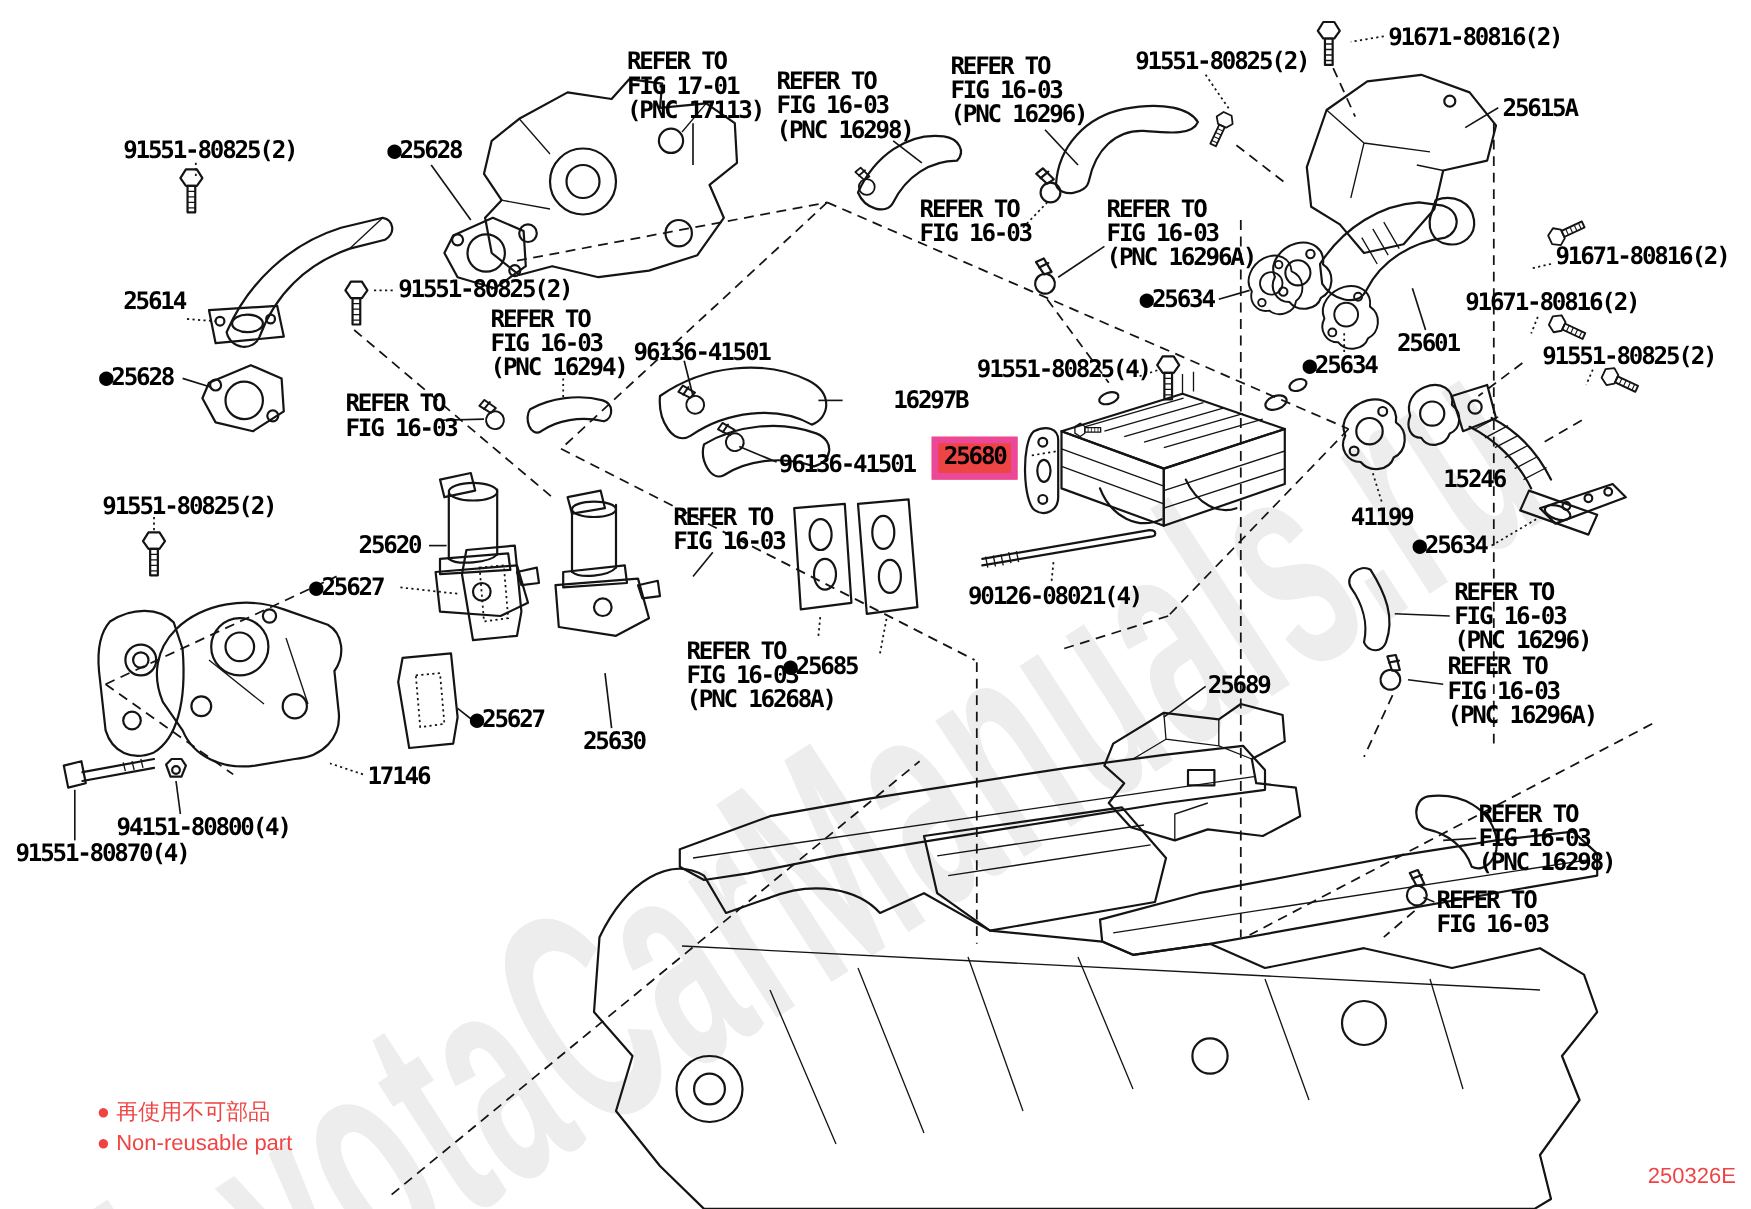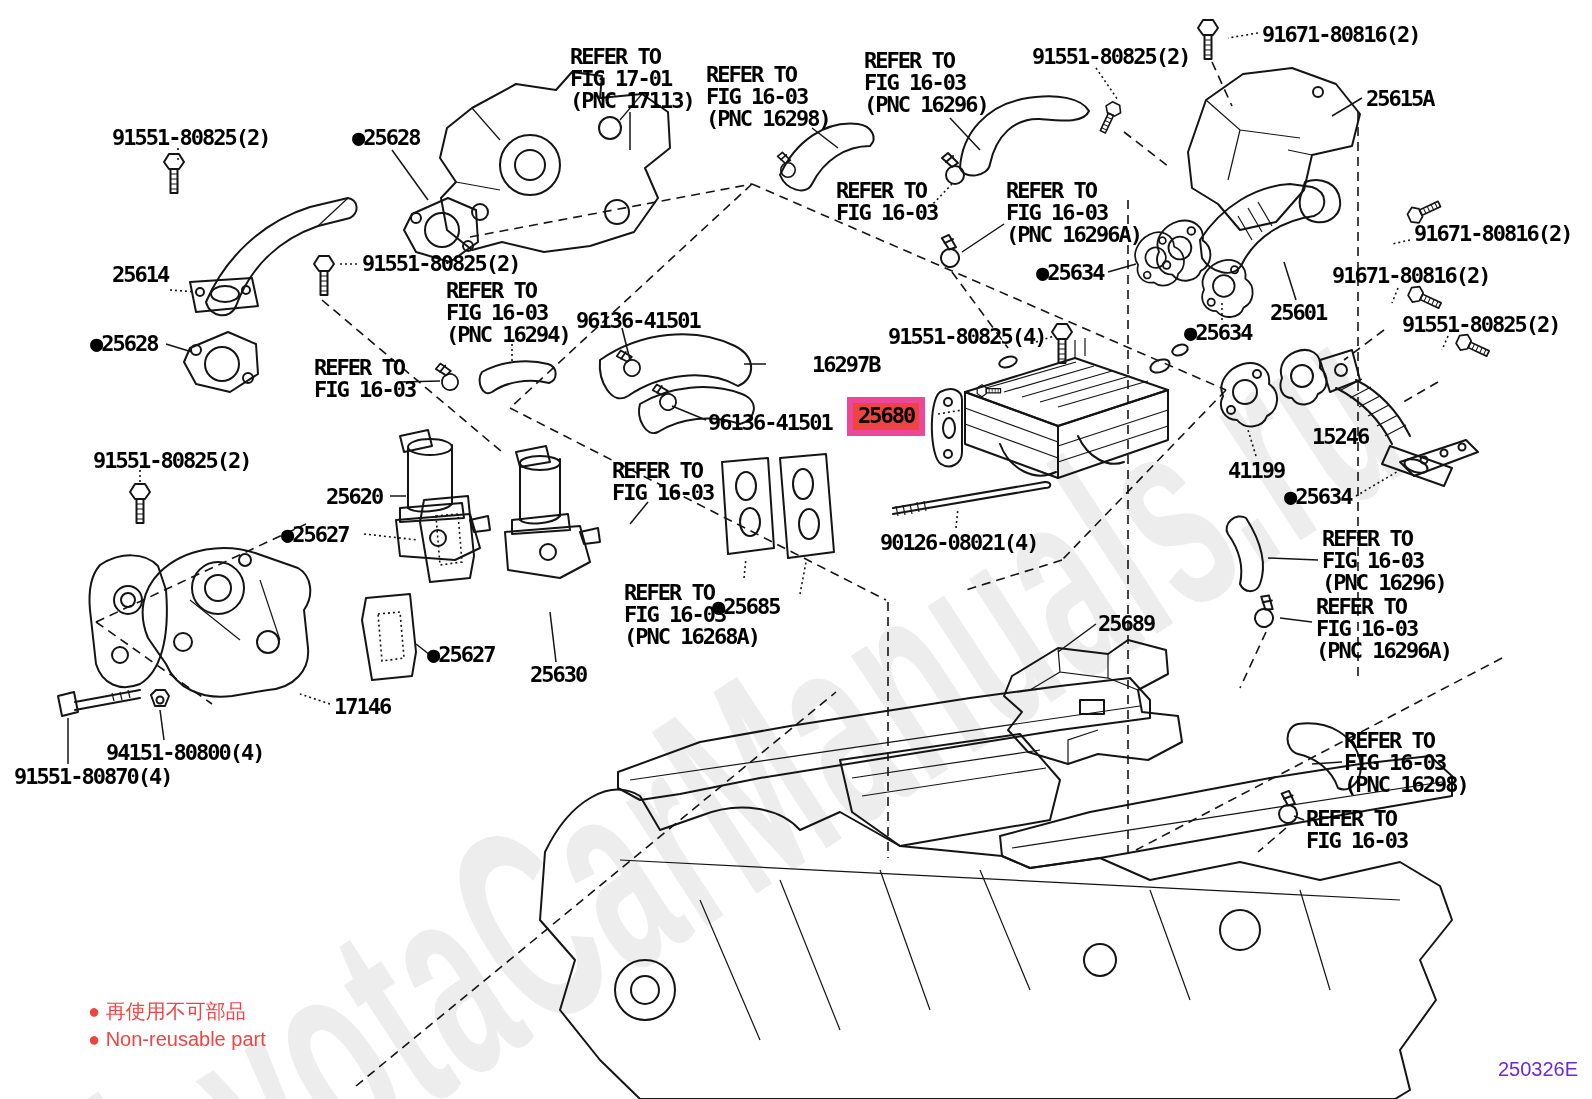--- a/index.html
+++ b/index.html
@@ -11,21 +11,21 @@
              font:bold 280px "Liberation Sans",sans-serif;color:#ededed;
              letter-spacing:6px;white-space:nowrap;z-index:0;}
   svg#art{position:absolute;left:0;top:0;z-index:1;}
   #labels{position:absolute;left:0;top:0;width:100%;height:100%;z-index:2;}
   .lbl{position:absolute;font:bold 22px/22px "DejaVu Sans Mono","Liberation Mono",monospace;
        letter-spacing:-2px;color:#000;white-space:pre-line;}
   .lbl.hl{border:6px solid #ec4899;background:#ef4444;padding:1px 5px 2px 5px;line-height:24px;}
   .legend{position:absolute;font:20px/26px "Liberation Sans",sans-serif;color:#ef4444;}
   #legend-jp{left:88px;top:998px;}
   #legend-en{left:88px;top:1026px;}
-  #diagram-code{position:absolute;left:1498px;top:1058px;font:20px "Liberation Sans",sans-serif;color:#6d28d9;}
+  #diagram-code{position:absolute;left:1498px;top:1058px;font:20px "Liberation Sans",sans-serif;color:#ef4444;}
   .pl{stroke:#141414;stroke-width:2;fill:none;stroke-linejoin:round;stroke-linecap:round;}
   .ld{stroke:#141414;stroke-width:1.5;fill:none;}
   .dot{stroke:#141414;stroke-width:1.6;fill:none;stroke-dasharray:2 3;}
   .dash{stroke:#141414;stroke-width:1.6;fill:none;stroke-dasharray:9 6;}
   .thin{stroke:#141414;stroke-width:1.2;fill:none;}
 </style>
 </head>
 <body>
 
 <div id="stage">

